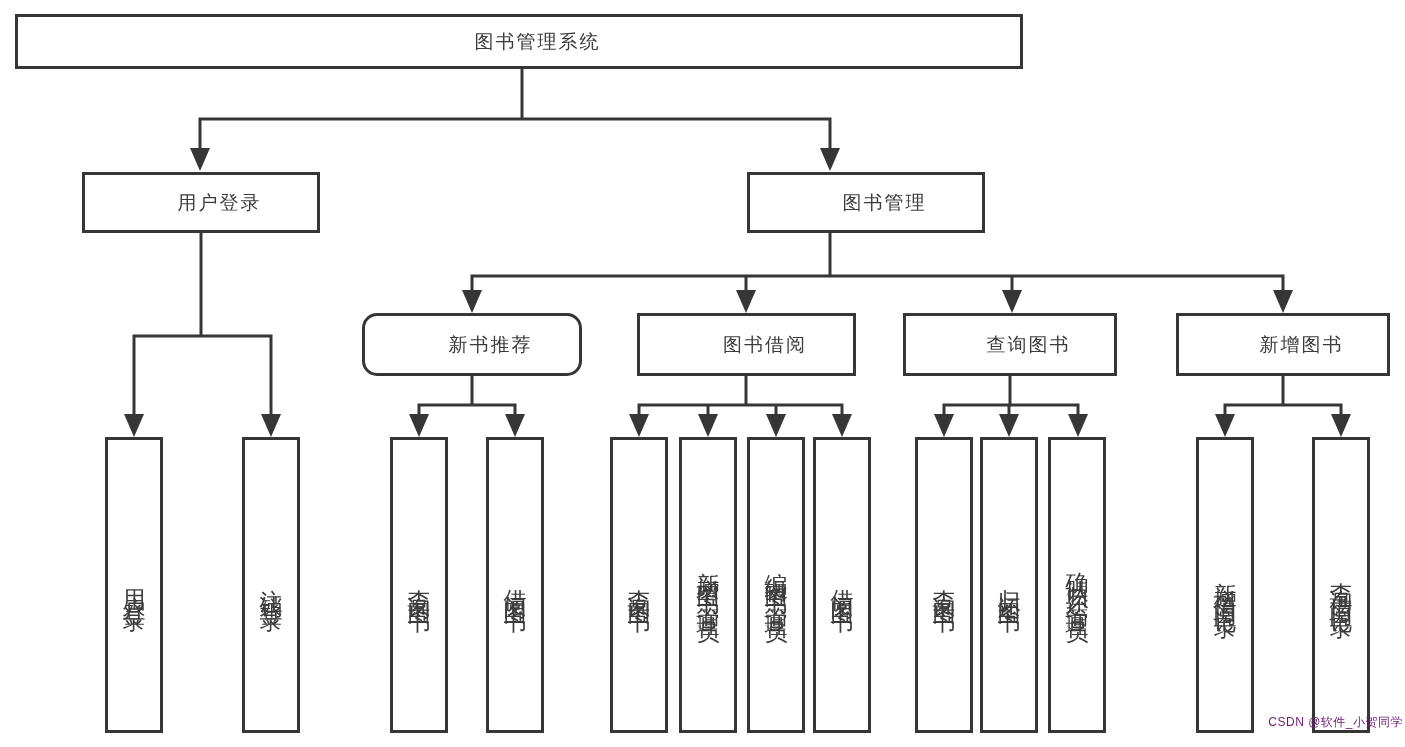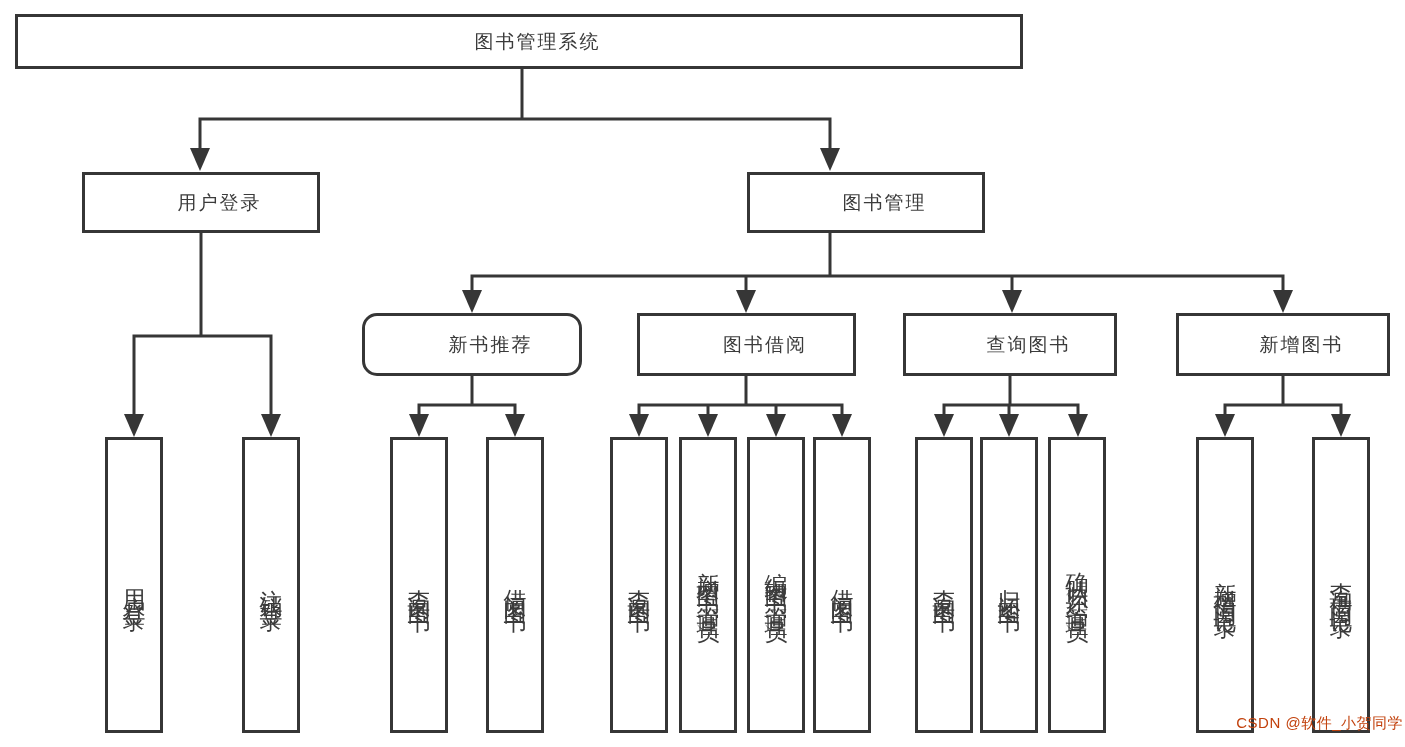--- a/index.html
+++ b/index.html
@@ -13,21 +13,21 @@
     border:3px solid #363636;display:flex;align-items:center;justify-content:center;
     color:#3b3b3b;
   }
   .node.h{font-size:19px;letter-spacing:2px;white-space:nowrap;padding-left:37px;}
   .node.v span{
     writing-mode:vertical-rl;text-orientation:mixed;
     font-size:23px;letter-spacing:7px;line-height:1;white-space:nowrap;
   }
   .watermark{
     position:absolute;z-index:5;right:2px;top:714px;
-    font-size:15px;letter-spacing:0.5px;color:#c2410c;white-space:nowrap;
+    font-size:12px;letter-spacing:0.5px;color:#701a75;white-space:nowrap;
   }
 </style>
 </head>
 <body>
 
 <div class="canvas">
 
   <svg class="wires" width="1405" height="747" viewBox="0 0 1405 747" fill="none" stroke="#363636" stroke-width="3">
 
     <path d="M522 69 L522 120"></path>

